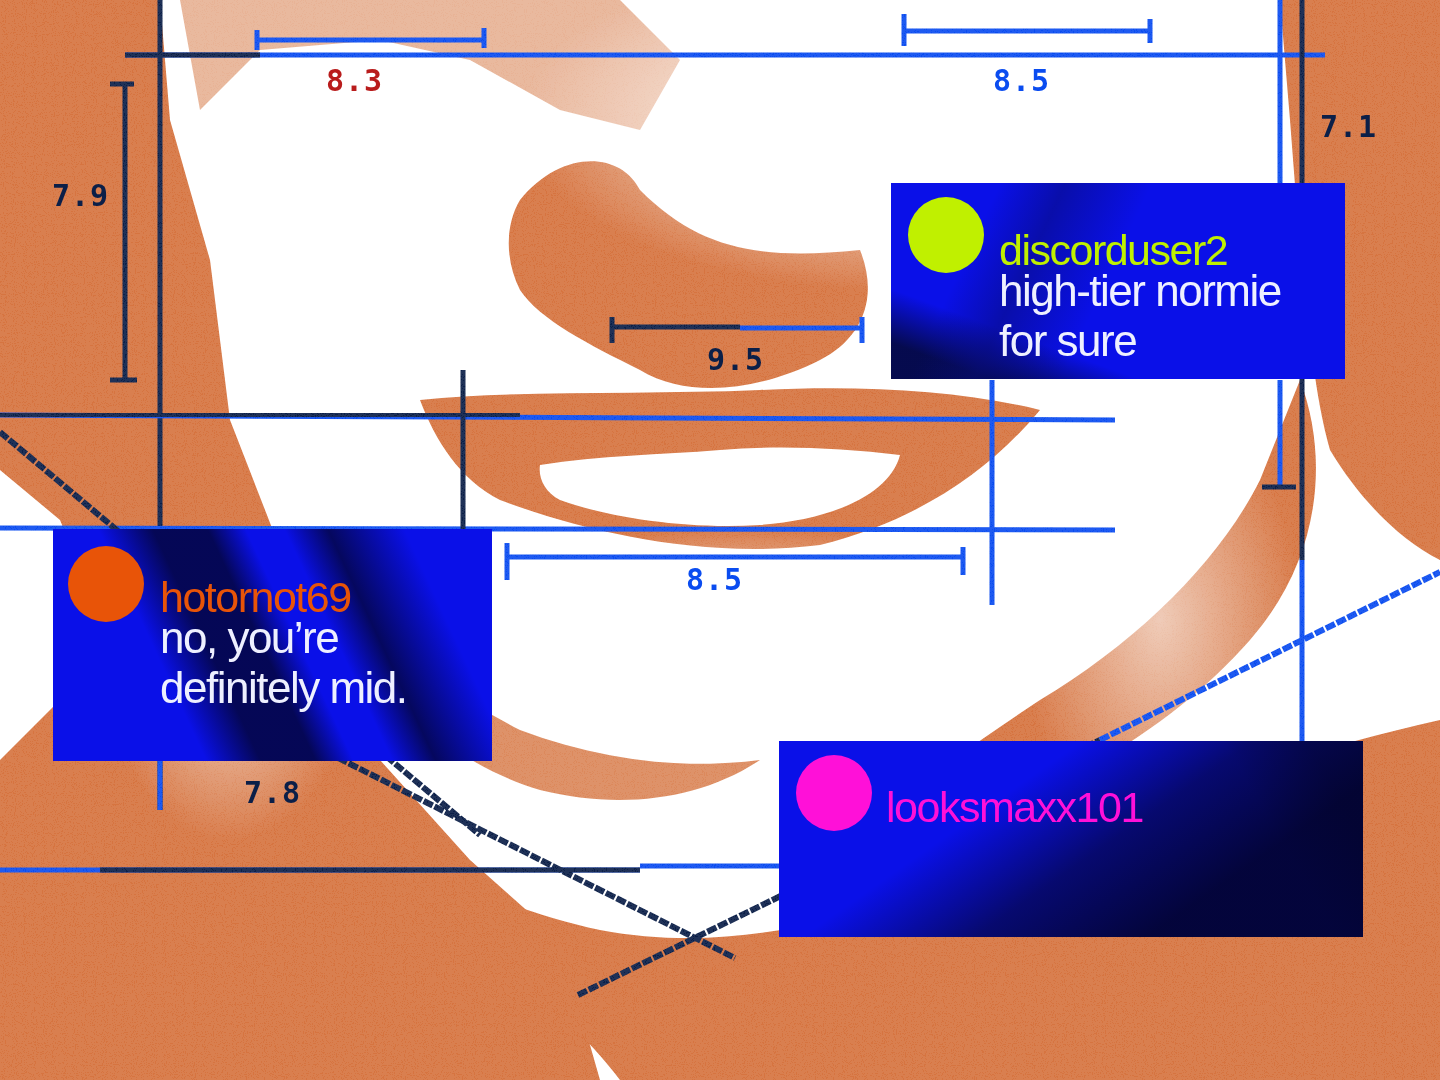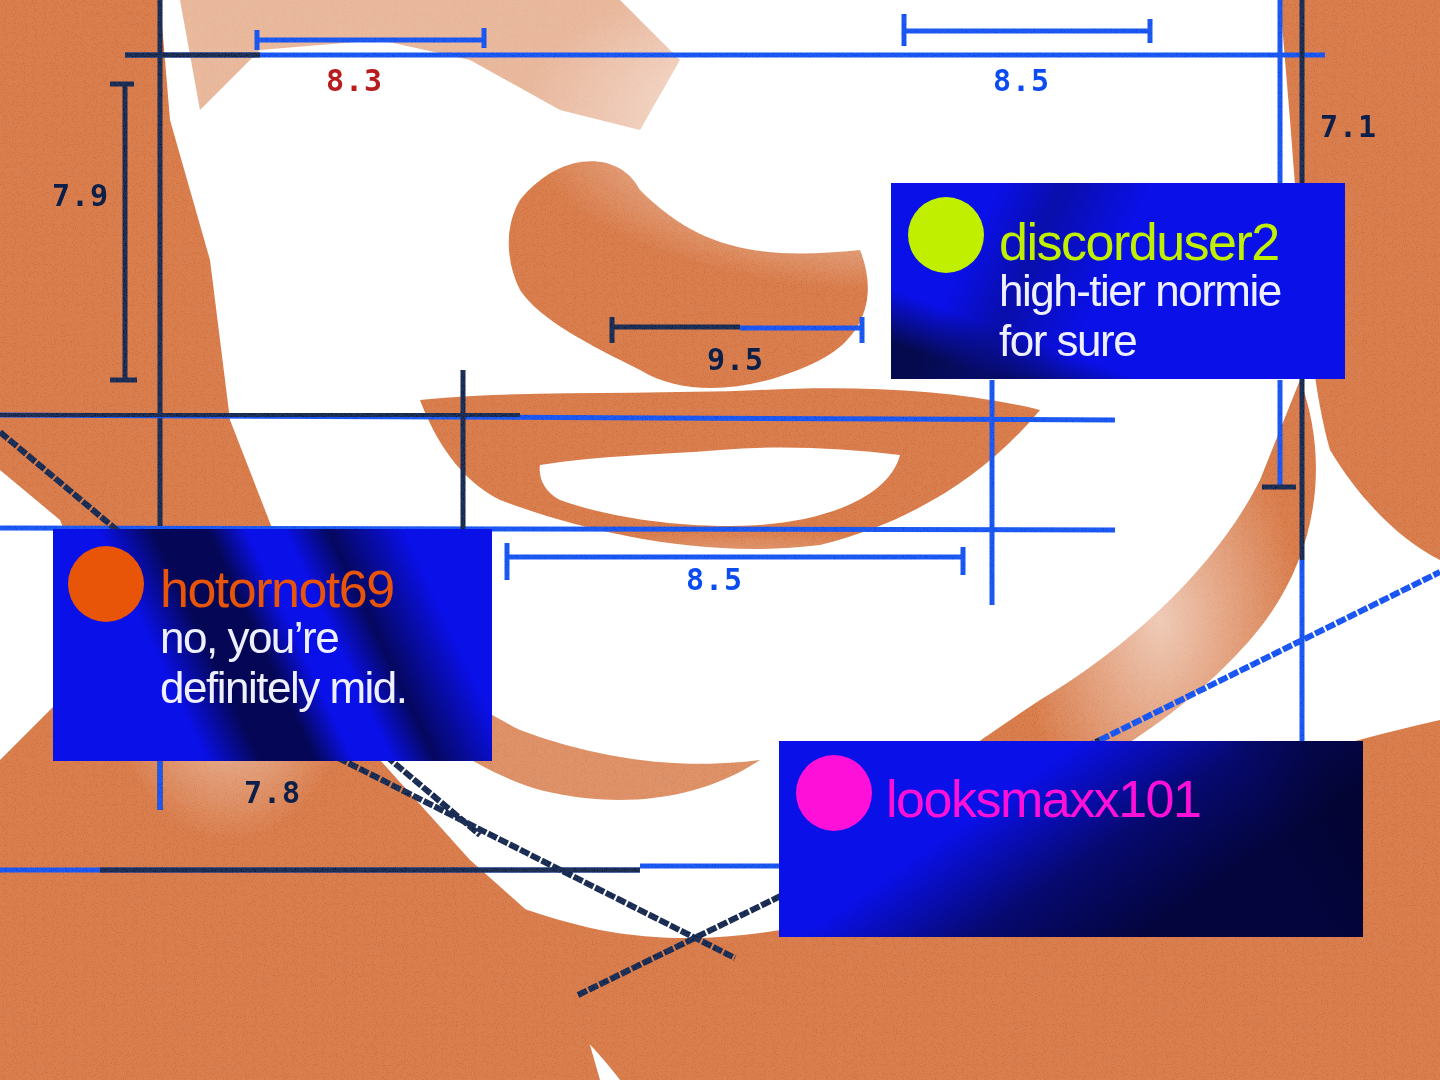--- a/index.html
+++ b/index.html
@@ -28,24 +28,25 @@
     .comment-card .shade {
       position: absolute; inset: 0;
       pointer-events: none;
     }
     .avatar {
       position: absolute;
       width: 76px; height: 76px; border-radius: 50%;
     }
     .username {
       position: absolute;
-      font-size: 52px;
+      font-size: 43px;
       letter-spacing: -1.5px;
       line-height: 1;
       white-space: nowrap;
+      margin-top: 13px;
     }
     .message {
       position: absolute;
       color: #eef0ff;
       font-size: 44px;
       letter-spacing: -1.5px;
       line-height: 50px;
       white-space: pre-line;
     }
   </style>

